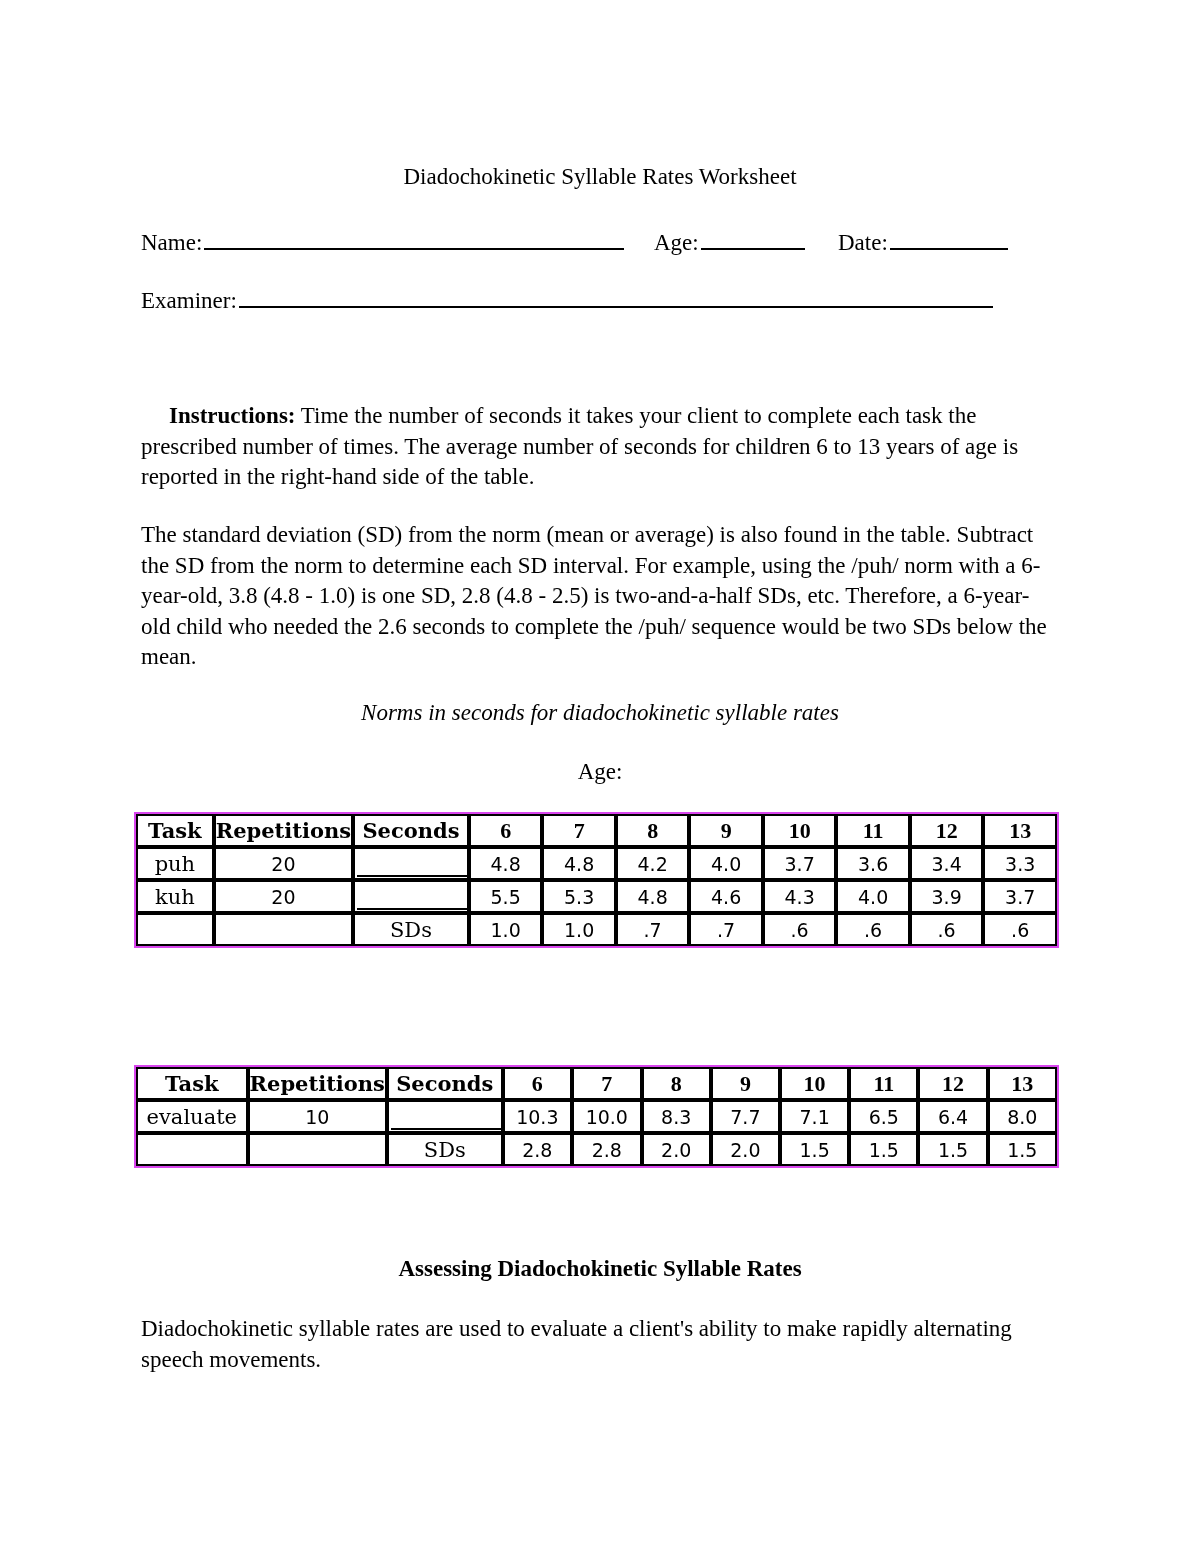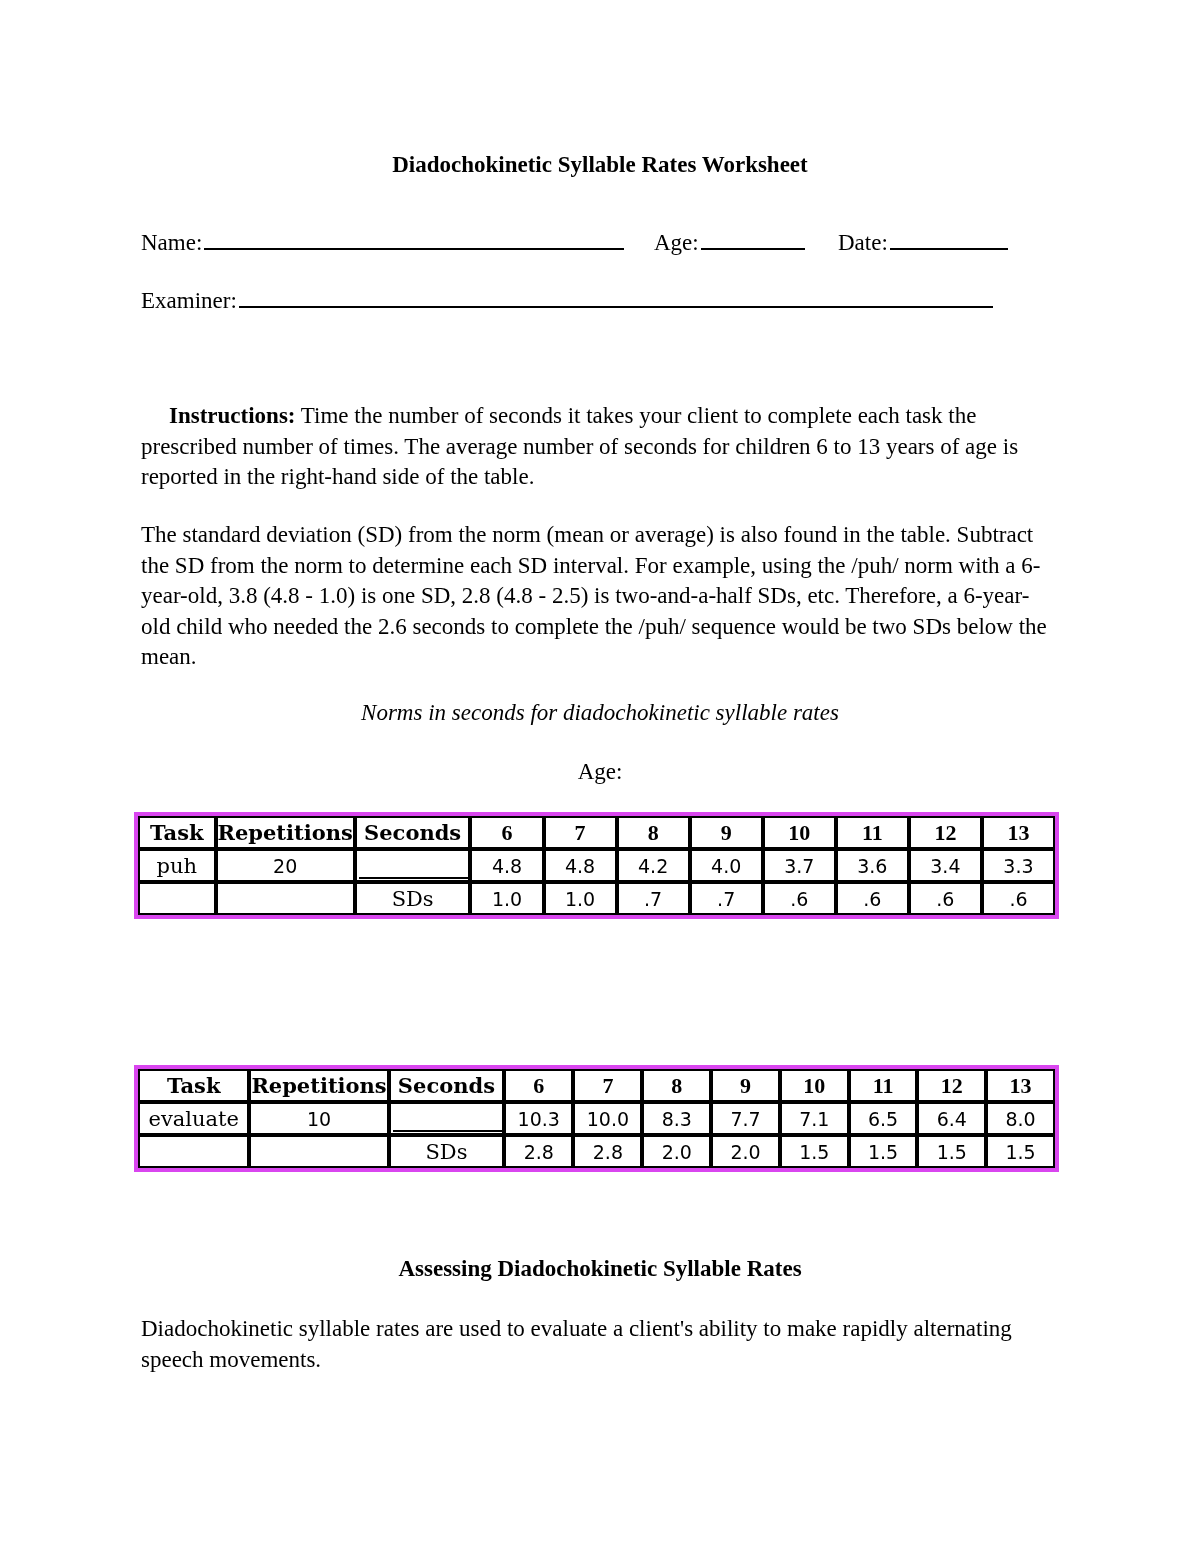--- a/index.html
+++ b/index.html
@@ -2,42 +2,42 @@
 <html><head>
 <meta charset="utf-8">
 <style>
   html, body { margin: 0; padding: 0; background: #ffffff; }
   body {
     width: 1200px; height: 1553px; position: relative; overflow: hidden;
     font-family: "Liberation Serif", "DejaVu Serif", serif; color: #000;
   }
   .abs { position: absolute; }
   .title {
-    top: 152px; left: 0; width: 1200px; text-align: center;
-    font-weight: bold; font-size: 23px;
+    top: 164px; left: 0; width: 1200px; text-align: center;
+    font-weight: normal; font-size: 23px;
   }
   .line-row { font-size: 23px; white-space: nowrap; }
   .blank {
     display: inline-block; border-bottom: 2px solid #000; height: 20px;
     vertical-align: baseline; margin-left: 2px;
   }
   .para {
     left: 141px; width: 930px; font-size: 23px; line-height: 30.5px;
   }
   .para b { font-weight: bold; margin-left: 28px; }
   .caption {
     top: 700px; left: 0; width: 1200px; text-align: center;
     font-style: italic; font-size: 23px;
   }
   .age-label {
     top: 759px; left: 0; width: 1200px; text-align: center; font-size: 23px;
   }
   table.norms {
     position: absolute; border-collapse: separate; border-spacing: 0;
-    border: 4px solid #d946ef; background: #4c1d95;
+    border: 2px solid #d946ef; background: #4c1d95;
   }
   table.norms td {
     background: #fff; border: 2px solid #000; text-align: center;
     font-size: 21px; padding: 0; height: 29px;
     font-family: "DejaVu Serif", serif;
   }
   table.norms tr.head td { font-weight: bold; }
   table.norms td.num { font-family: "DejaVu Sans", sans-serif; font-weight: normal; font-size: 19px; }
   table.norms tr.head td.num { font-family: "Liberation Serif", serif; font-weight: bold; font-size: 22px; }
   .fill-line {
@@ -114,20 +114,35 @@
     <td class="num">4.8</td>
     <td class="num">4.8</td>
     <td class="num">4.2</td>
     <td class="num">4.0</td>
     <td class="num">3.7</td>
     <td class="num">3.6</td>
     <td class="num">3.4</td>
     <td class="num">3.3</td>
   </tr>
   <tr>
+    <td>kuh</td>
+    <td class="num">20</td>
+    <td>
+          <span class="fill-line"></span>
+        </td>
+    <td class="num">5.5</td>
+    <td class="num">5.3</td>
+    <td class="num">4.8</td>
+    <td class="num">4.6</td>
+    <td class="num">4.3</td>
+    <td class="num">4.0</td>
+    <td class="num">3.9</td>
+    <td class="num">3.7</td>
+  </tr>
+  <tr>
     <td></td>
     <td></td>
     <td>SDs</td>
     <td class="num">1.0</td>
     <td class="num">1.0</td>
     <td class="num">.7</td>
     <td class="num">.7</td>
     <td class="num">.6</td>
     <td class="num">.6</td>
     <td class="num">.6</td>

